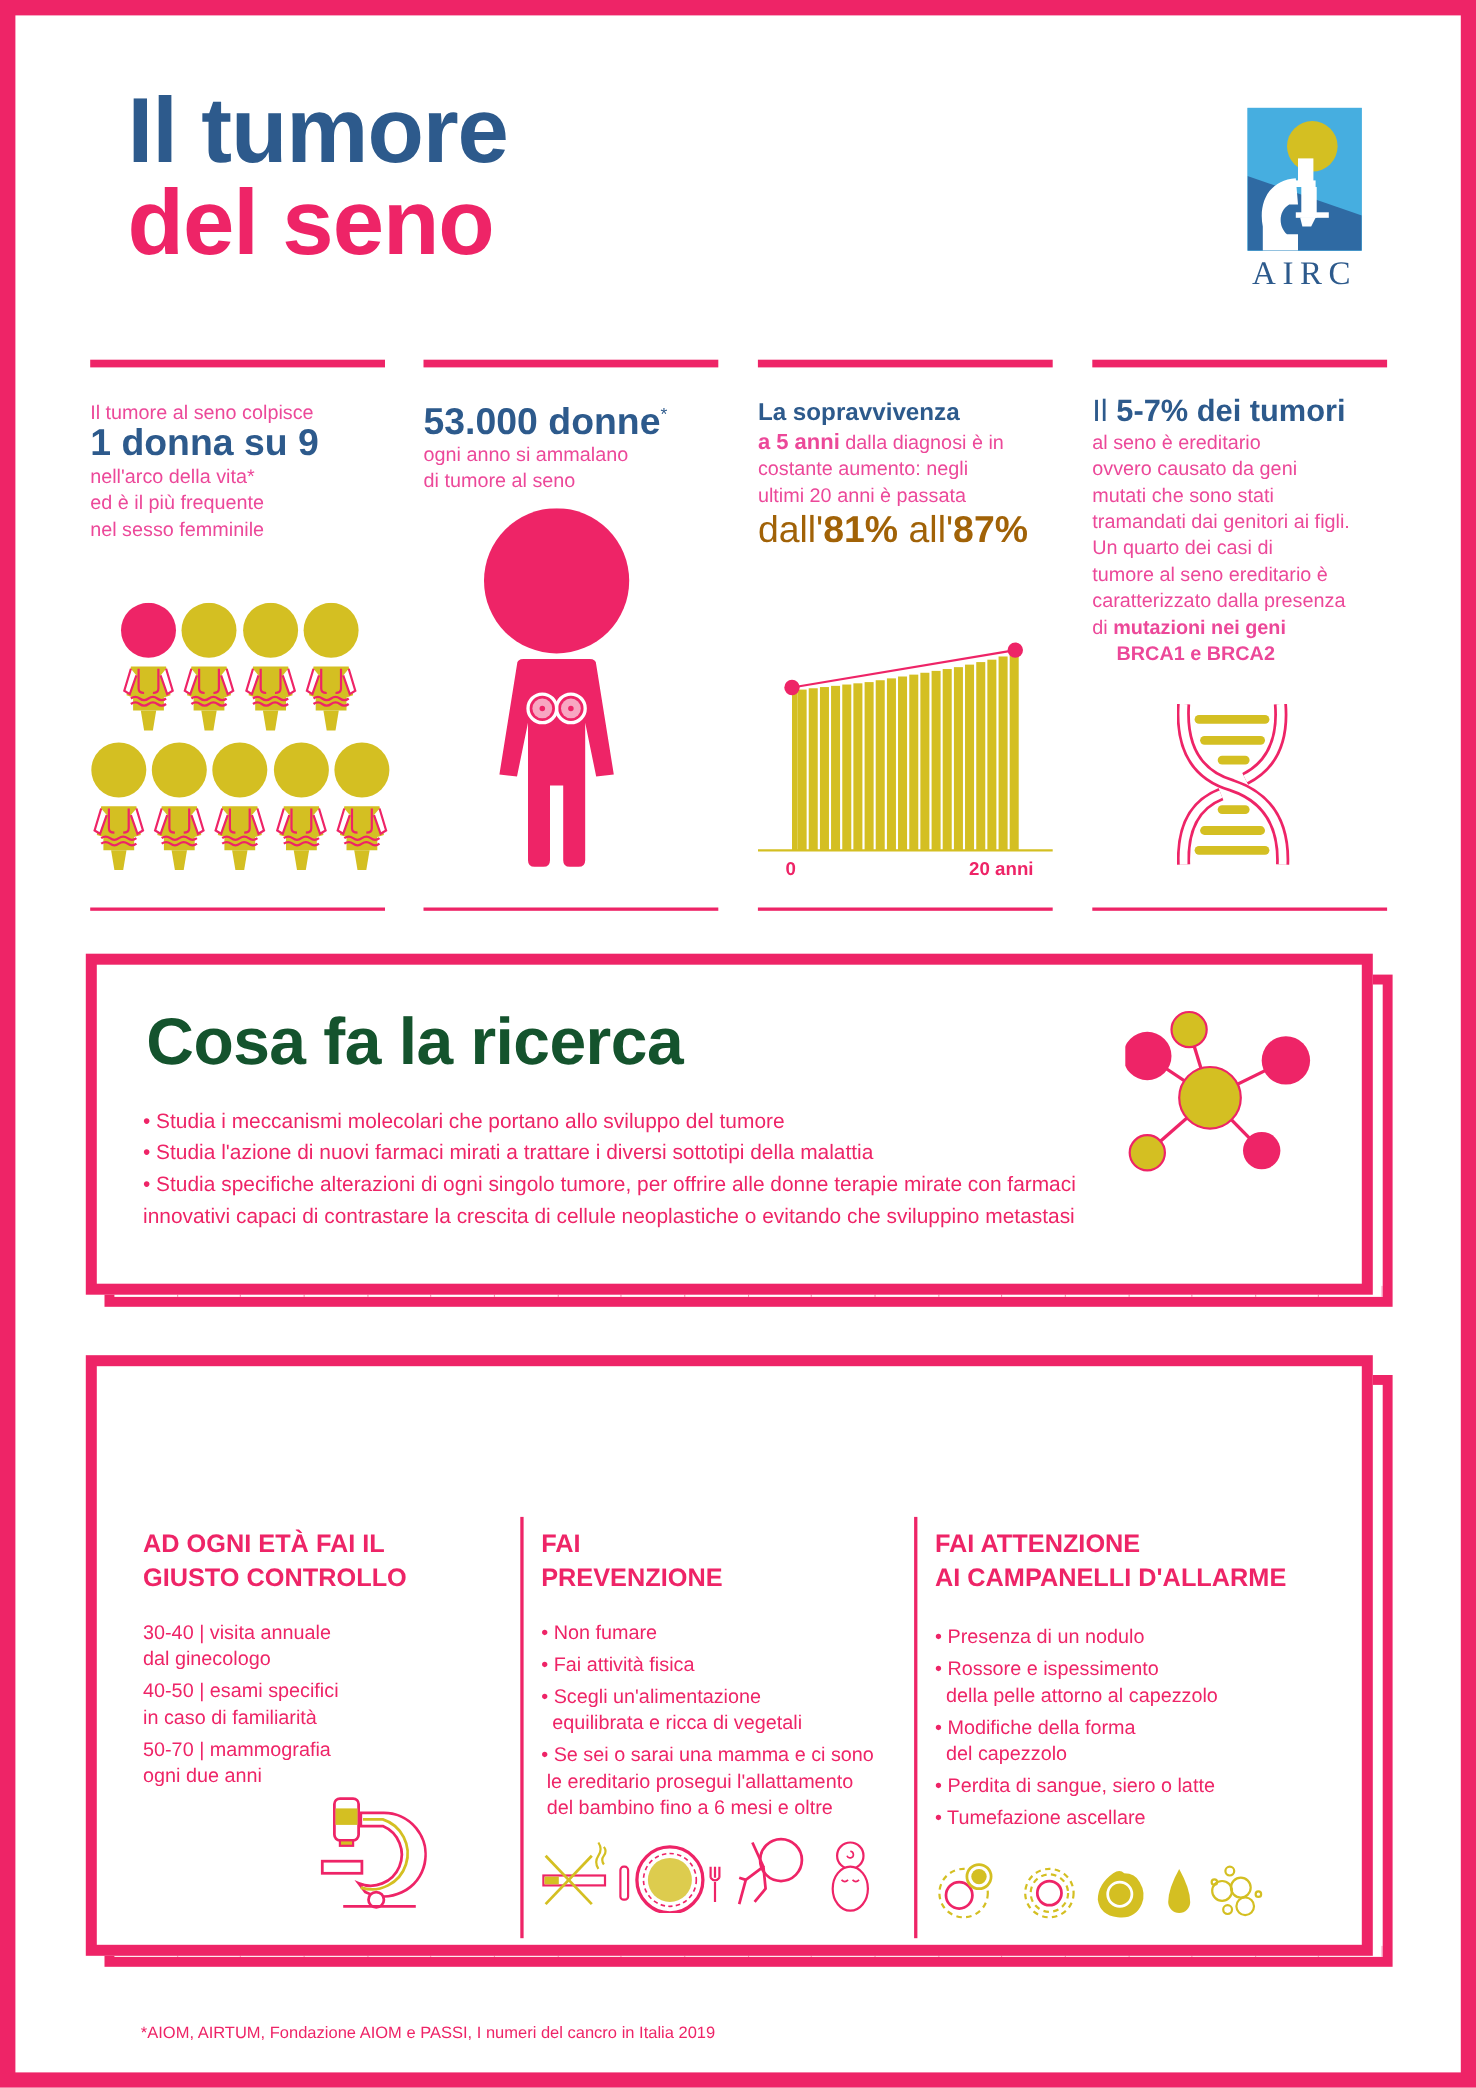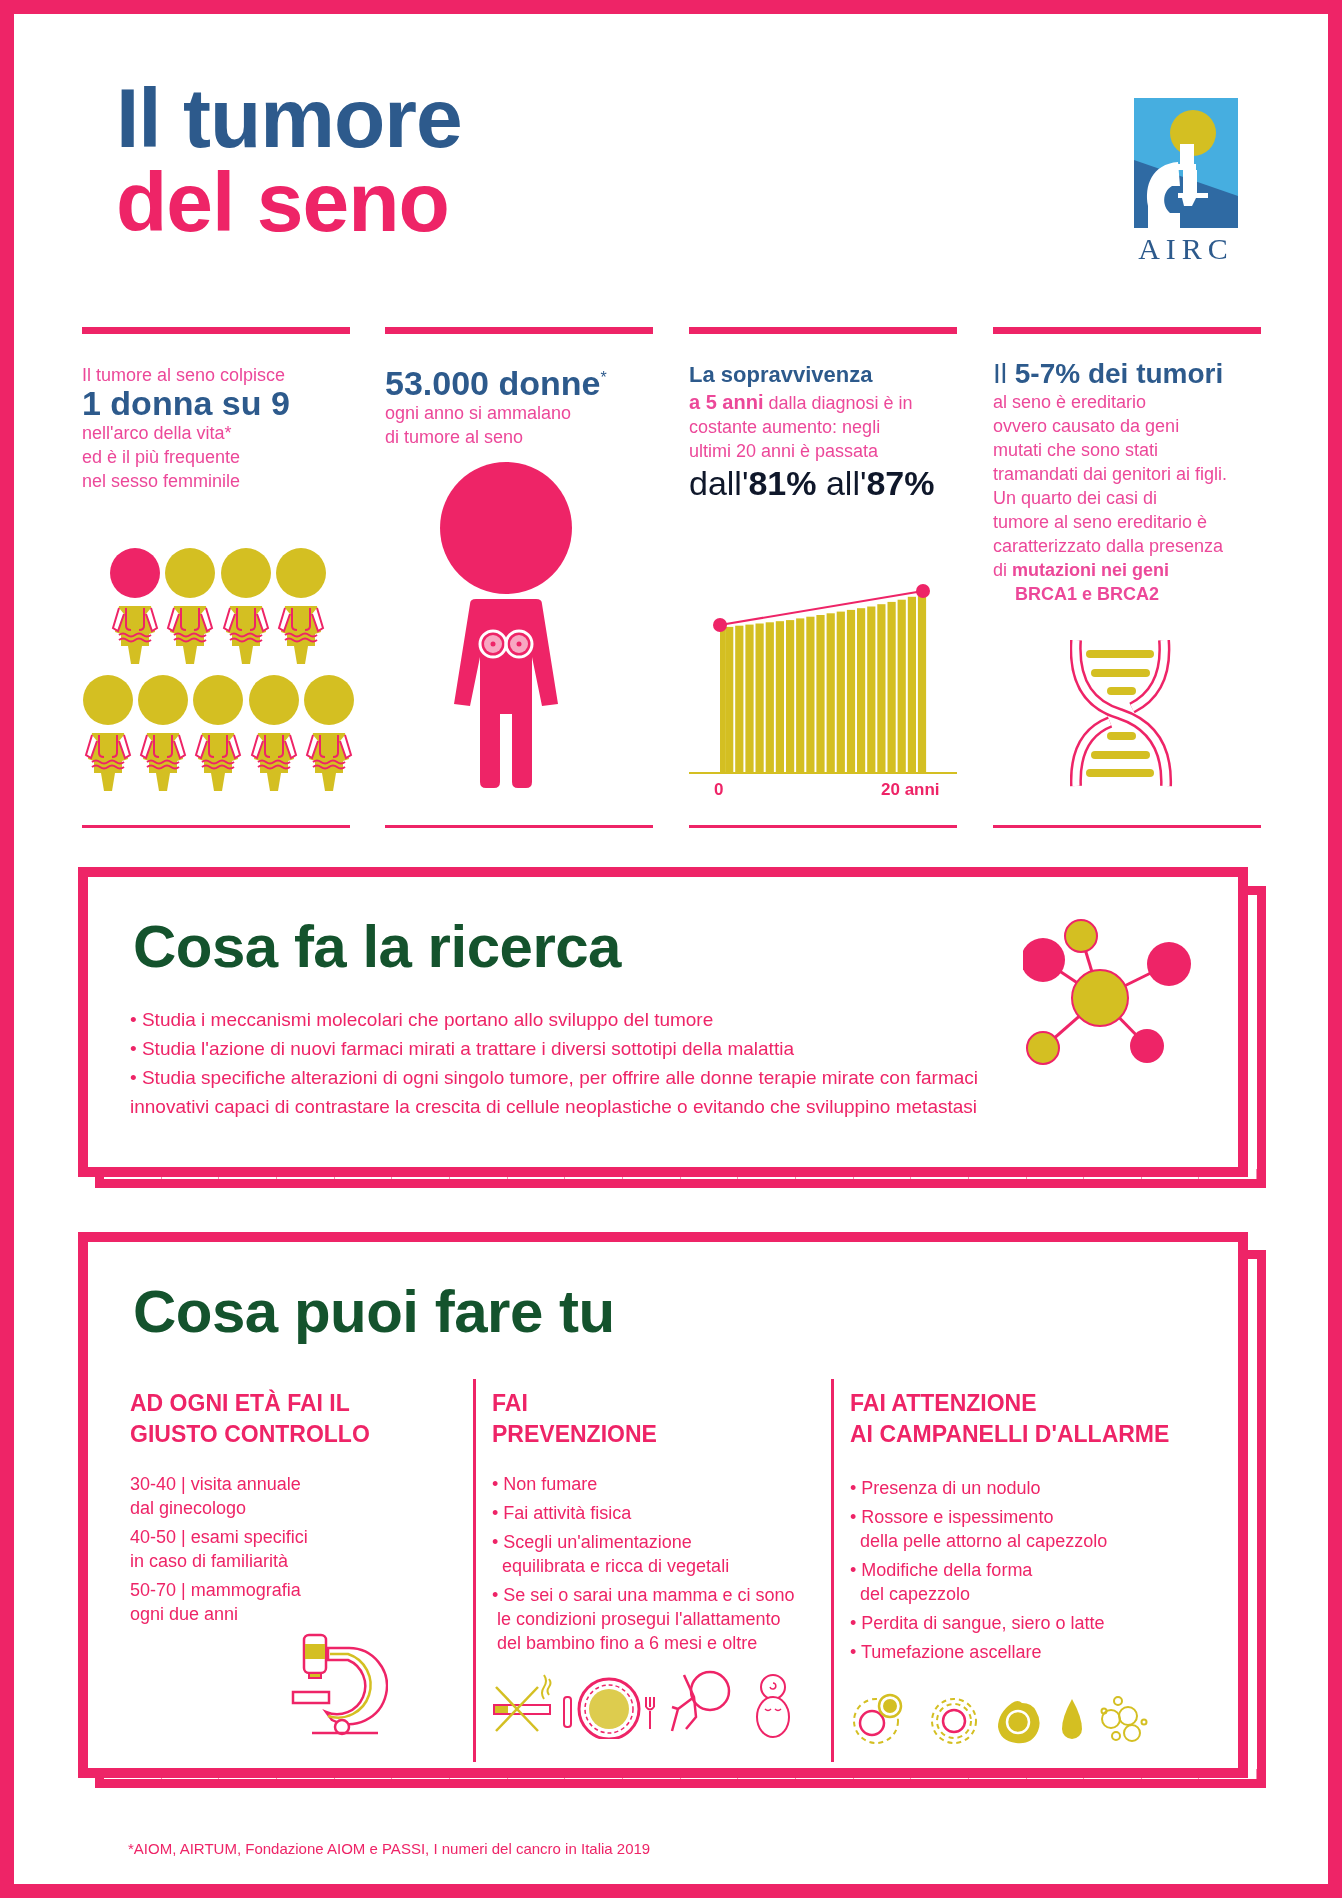--- a/index.html
+++ b/index.html
@@ -120,21 +120,21 @@
   </svg>
 </div>
 <div class="abs col-rule-thin" style="left:385px; top:825px; width:268px;"></div>
 
 <div class="abs col" style="left:689px; top:327px;">
   <div class="col-rule"></div>
   <div style="margin-top:28px;" class="stat-head">La sopravvivenza</div>
   <div class="stat-txt" style="margin-top:2px;"><b style="font-size:20px;">a 5 anni</b><span> dalla diagnosi è in</span></div>
   <div class="stat-txt">costante aumento: negli</div>
   <div class="stat-txt">ultimi 20 anni è passata</div>
-  <div style="font-size:34px; line-height:40px; color:#0f172a;"><span>dall'</span><b>81%</b><span> all'</span><b>87%</b></div>
+  <div style="font-size:34px; line-height:40px; color:#a16207;"><span>dall'</span><b>81%</b><span> all'</span><b>87%</b></div>
 </div>
 <div class="abs" style="left:689px; top:580px;">
   <svg width="270" height="220" viewBox="0 0 270 220" id="survival-svg">
     <g id="bars">
         <rect x="31.0" width="5.1" y="48.0" height="145.0" fill="#d4bf22"></rect>
         <rect x="36.1" width="8.2" y="46.9" height="146.1" fill="#d4bf22"></rect>
         <rect x="46.2" width="8.2" y="45.7" height="147.3" fill="#d4bf22"></rect>
         <rect x="56.4" width="8.2" y="44.6" height="148.4" fill="#d4bf22"></rect>
         <rect x="66.5" width="8.2" y="43.5" height="149.5" fill="#d4bf22"></rect>
         <rect x="76.7" width="8.2" y="42.3" height="150.7" fill="#d4bf22"></rect>
@@ -266,21 +266,20 @@
       <div style="flex: 1 1 0%; border-right: 1.5px solid rgb(245, 139, 176);"></div>
       <div style="flex: 1 1 0%; border-right: 1.5px solid rgb(245, 139, 176);"></div>
       <div style="flex: 1 1 0%; border-right: 1.5px solid rgb(245, 139, 176);"></div>
       <div style="flex: 1 1 0%; border-right: 1.5px solid rgb(245, 139, 176);"></div>
       <div style="flex: 1 1 0%; border-right: 1.5px solid rgb(245, 139, 176);"></div>
       <div style="flex: 1 1 0%; border-right: 1.5px solid rgb(245, 139, 176);"></div>
       <div style="flex: 1 1 0%; border-right: 1.5px solid rgb(245, 139, 176);"></div>
     </div>
 </div>
 <div class="abs box-inner" style="left:78px; top:1232px; width:1170px; height:546px;">
-  <div class="abs h1-box" style="left:45px; top:40px;">Cosa puoi fare tu</div>
 
   <div class="abs" style="left:42px; top:146px; width:300px;">
     <div class="sub-h">AD OGNI ETÀ FAI IL</div>
     <div class="sub-h">GIUSTO CONTROLLO</div>
     <div class="list" style="margin-top:22px;">
       <p><span class="b">30-40</span><span> | </span><span>visita annuale</span><br><span>dal ginecologo</span></p>
       <p><span class="b">40-50</span><span> | </span><span>esami specifici</span><br><span>in caso di familiarità</span></p>
       <p><span class="b">50-70</span><span> | </span><span>mammografia</span><br><span>ogni due anni</span></p>
     </div>
   </div>
@@ -298,21 +297,21 @@
   </div>
   <div class="abs vsep" style="left:385px; top:137px; height:383px;"></div>
 
   <div class="abs" style="left:404px; top:146px; width:330px;">
     <div class="sub-h">FAI</div>
     <div class="sub-h">PREVENZIONE</div>
     <div class="list" style="margin-top:22px;">
       <p><span>• Non fumare</span></p>
       <p><span>• Fai attività fisica</span></p>
       <p style="white-space:pre;"><span>• Scegli un'alimentazione</span><br><span>  equilibrata e ricca di vegetali</span></p>
-      <p style="white-space:pre;"><span>• Se sei o sarai una mamma e ci sono</span><br><span> le condizioni prosegui l'allattamento</span><br><span> del bambino fino a 6 mesi e oltre</span></p>
+      <p style="white-space:pre;"><span>• Se sei o sarai una mamma e ci sono</span><br><span> le ereditario prosegui l'allattamento</span><br><span> del bambino fino a 6 mesi e oltre</span></p>
     </div>
   </div>
   <div class="abs" style="left:400px; top:427px;">
     <svg width="330" height="70" viewBox="0 0 330 70">
       <g>
         <rect x="6" y="36" width="56" height="9" fill="#fff" stroke="#ee2467" stroke-width="2"></rect>
         <rect x="7" y="37" width="13" height="7" fill="#d4bf22"></rect>
         <line x1="8" y1="62" x2="50" y2="18" stroke="#d4bf22" stroke-width="2.5"></line>
         <line x1="8" y1="18" x2="50" y2="62" stroke="#d4bf22" stroke-width="2.5"></line>
         <path d="M56,6 q4,6 0,12 q-4,6 0,12 M61,10 q3,4 0,8 q-3,4 0,8" fill="none" stroke="#d4bf22" stroke-width="2"></path>

